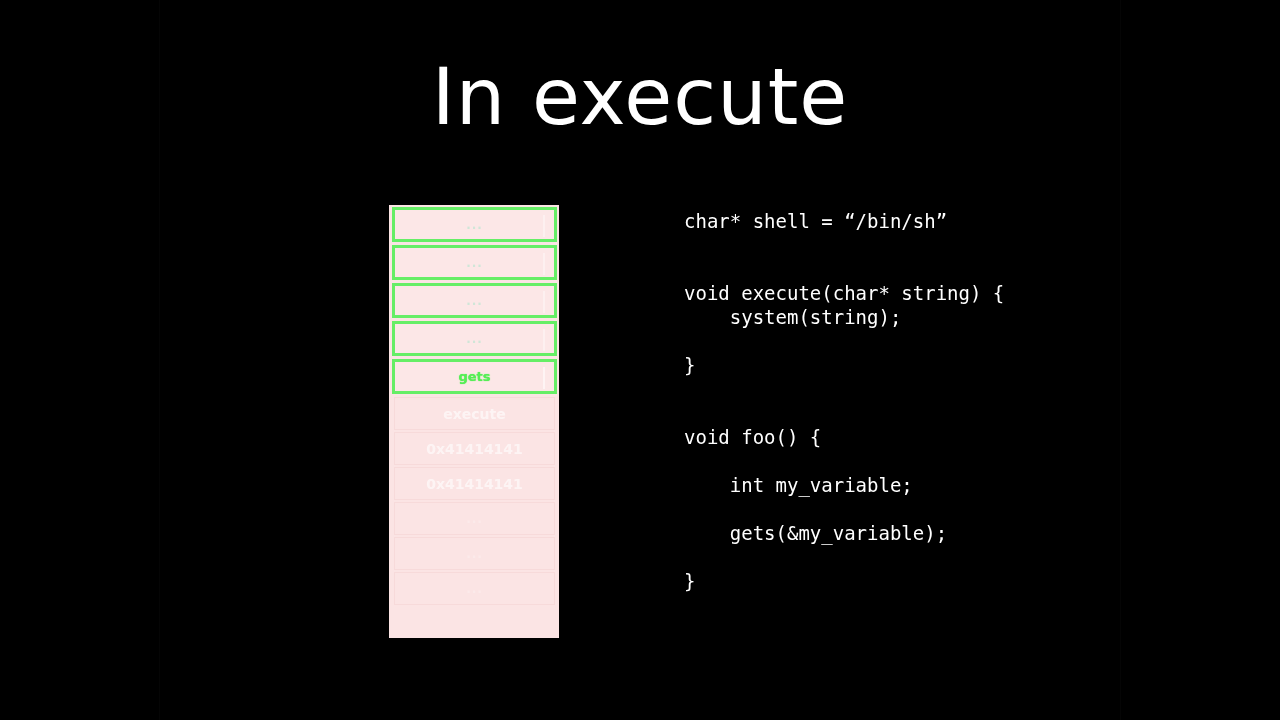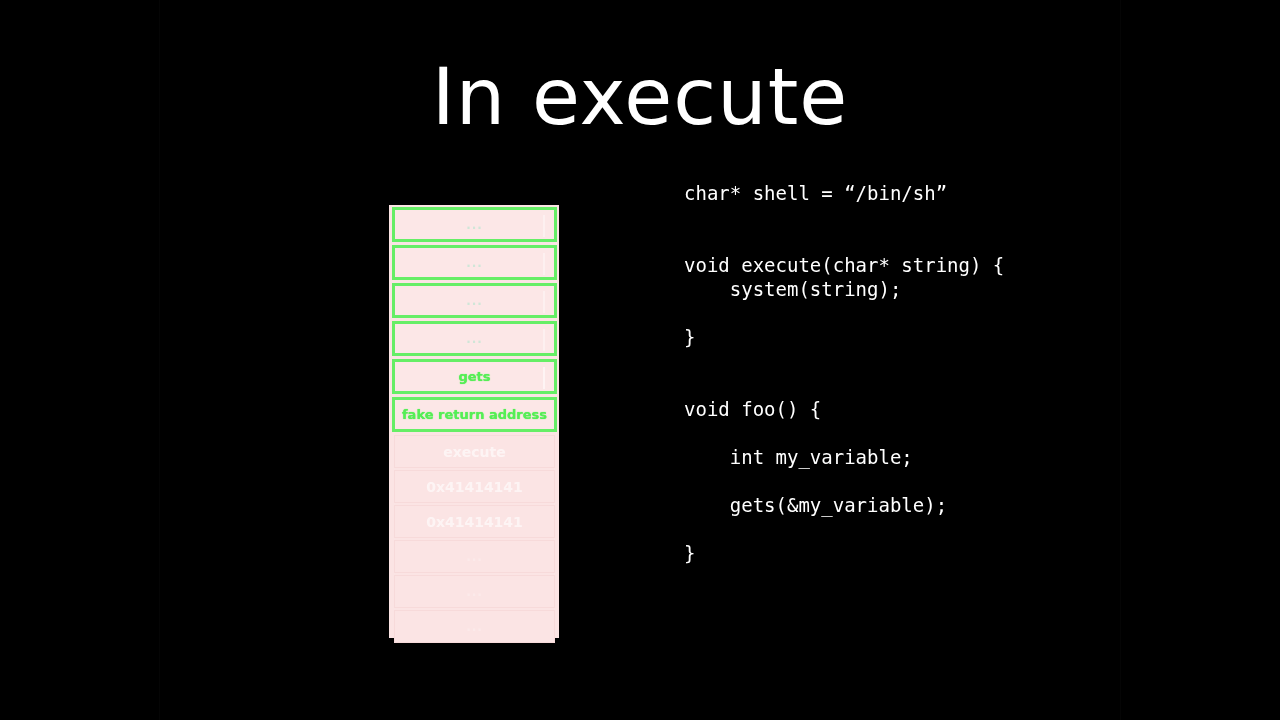--- a/index.html
+++ b/index.html
@@ -121,21 +121,21 @@
     height: 22px;
     background: #ffffff;
     opacity: 0.55;
   }
   .stack-cell.hl.ghost .cell-bar { opacity: 0.40; }
 
   
   #code-column {
     position: absolute;
     left: 684px;
-    top: 184px;
+    top: 212px;
     width: 430px;
     color: #ffffff;
     font-family: "DejaVu Sans Mono", monospace;
     font-size: 19px;
     line-height: 1.0;
     white-space: pre;
   }
   .code-line {
     white-space: pre;
     color: #ffffff;
@@ -152,21 +152,20 @@
   <div class="letterbox right"></div>
 
   <div id="slide-title">In execute</div>
 
   <div id="stack-diagram">
       <div class="stack-cell hl ghost"><span class="cell-text">...</span><span class="cell-bar"></span></div>
       <div class="stack-cell hl ghost"><span class="cell-text">...</span><span class="cell-bar"></span></div>
       <div class="stack-cell hl ghost"><span class="cell-text">...</span><span class="cell-bar"></span></div>
       <div class="stack-cell hl ghost"><span class="cell-text">...</span><span class="cell-bar"></span></div>
       <div class="stack-cell hl"><span class="cell-text">gets</span><span class="cell-bar"></span></div>
-      <div class="stack-cell hl noBar"><span class="cell-text">fake return address</span></div>
       <div class="stack-cell faint noBar"><span class="cell-text">execute</span></div>
       <div class="stack-cell faint noBar"><span class="cell-text">0x41414141</span></div>
       <div class="stack-cell faint noBar"><span class="cell-text">0x41414141</span></div>
       <div class="stack-cell faint ghost noBar"><span class="cell-text">...</span></div>
       <div class="stack-cell faint ghost noBar"><span class="cell-text">...</span></div>
       <div class="stack-cell faint ghost noBar"><span class="cell-text">...</span></div>
     </div>
 
   <div id="code-column"><div class="code-line" style="height: 24px;">char* shell = “/bin/sh”</div><div class="code-gap"></div><div class="code-gap"></div><div class="code-line" style="height: 24px;">void execute(char* string) {</div><div class="code-line" style="height: 24px;">    system(string);</div><div class="code-gap"></div><div class="code-line" style="height: 24px;">}</div><div class="code-gap"></div><div class="code-gap"></div><div class="code-line" style="height: 24px;">void foo() {</div><div class="code-gap"></div><div class="code-line" style="height: 24px;">    int my_variable;</div><div class="code-gap"></div><div class="code-line" style="height: 24px;">    gets(&amp;my_variable);</div><div class="code-gap"></div><div class="code-line" style="height: 24px;">}</div></div>
 

